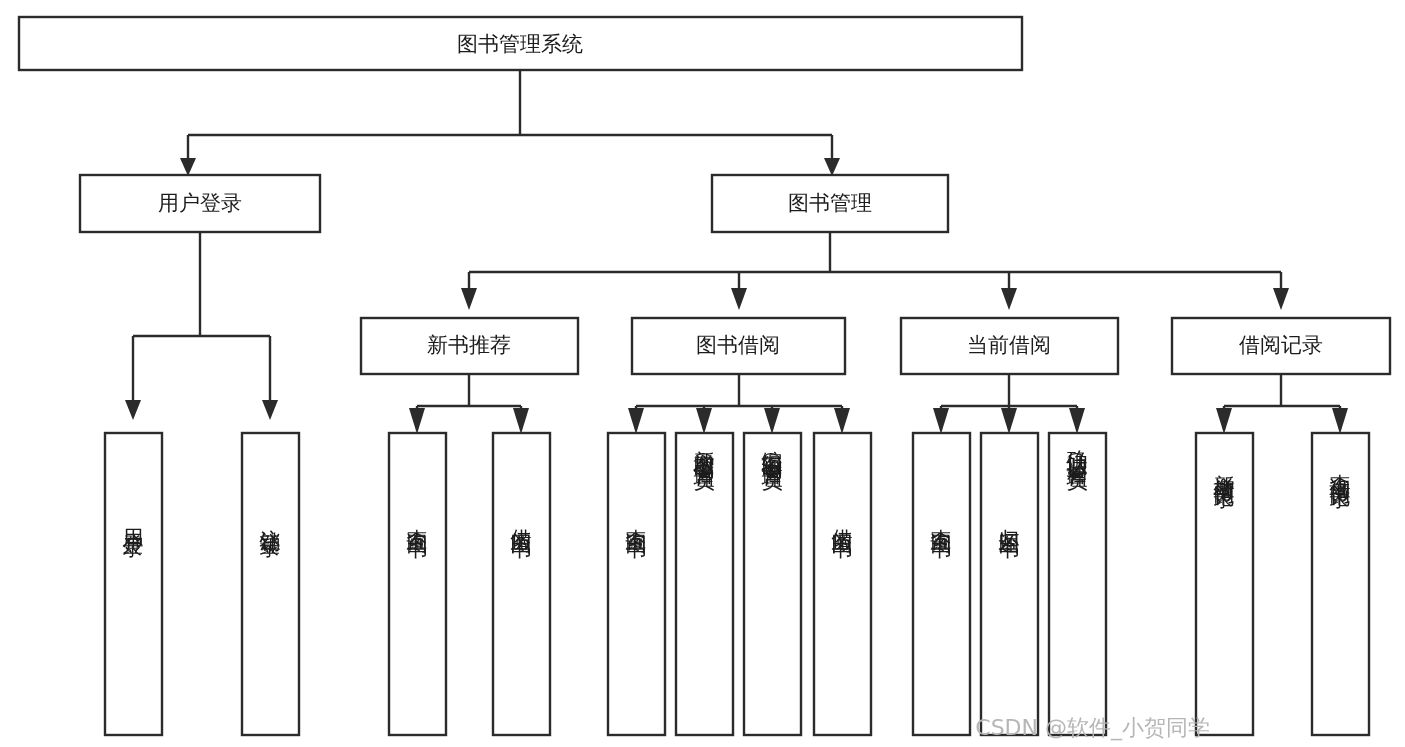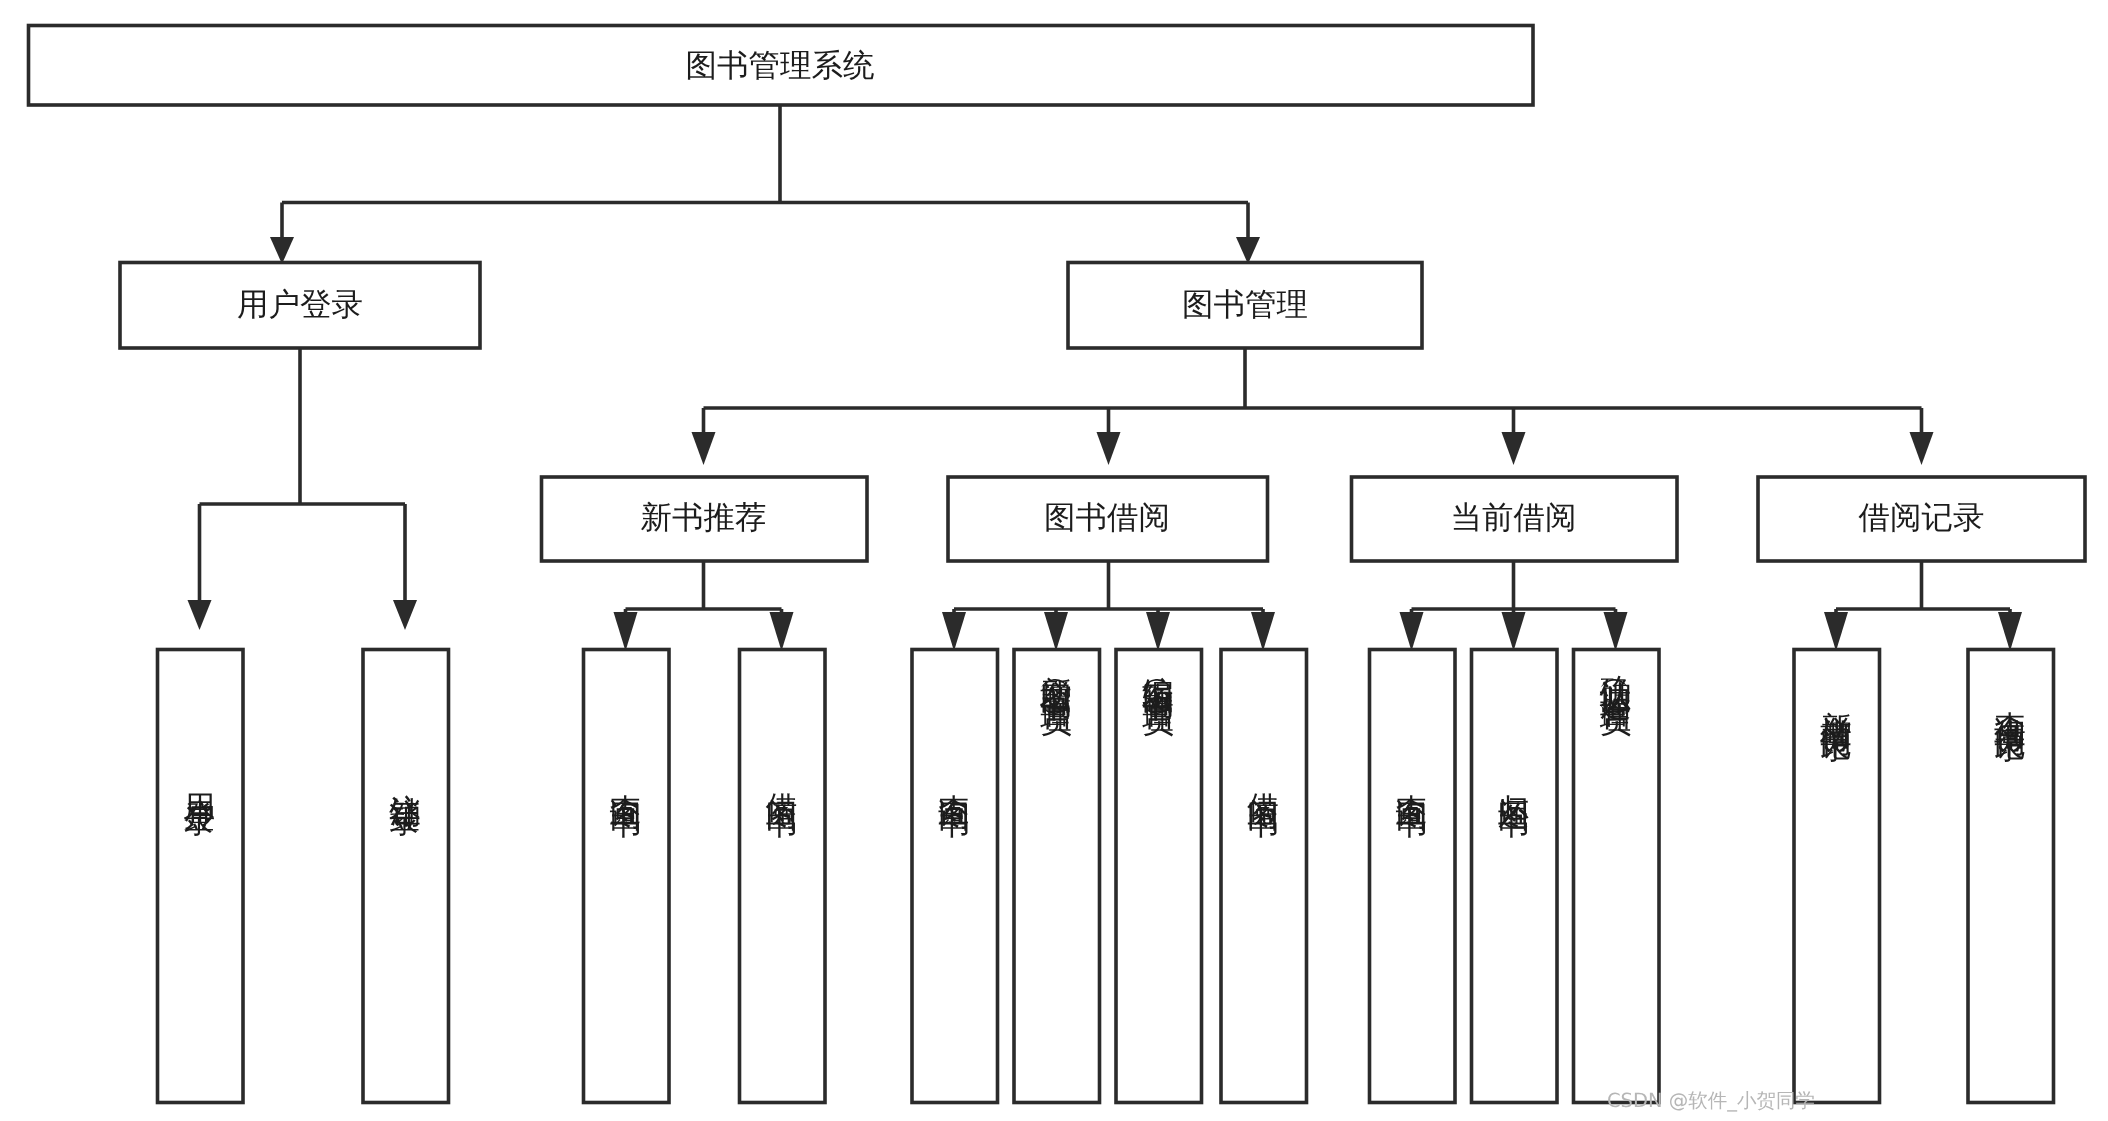--- a/index.html
+++ b/index.html
@@ -58,21 +58,21 @@
     text-anchor: middle;
     writing-mode: vertical-rl;
     glyph-orientation-vertical: 0;
     letter-spacing: 3px;
   }
   .watermark {
     position: absolute;
     right: 8px;
     bottom: 4px;
     font-family: "DejaVu Sans", "Liberation Sans", sans-serif;
-    font-size: 13px;
+    font-size: 22px;
     color: #b6b6b6;
     white-space: nowrap;
     user-select: none;
     pointer-events: none;
   }
 </style>
 </head>
 <body>
 
 <div id="diagram-root">

